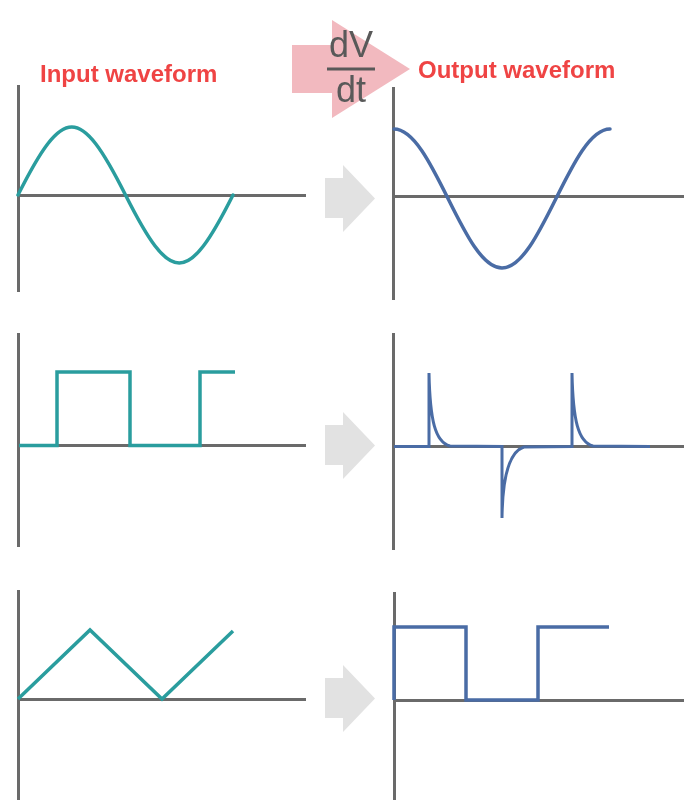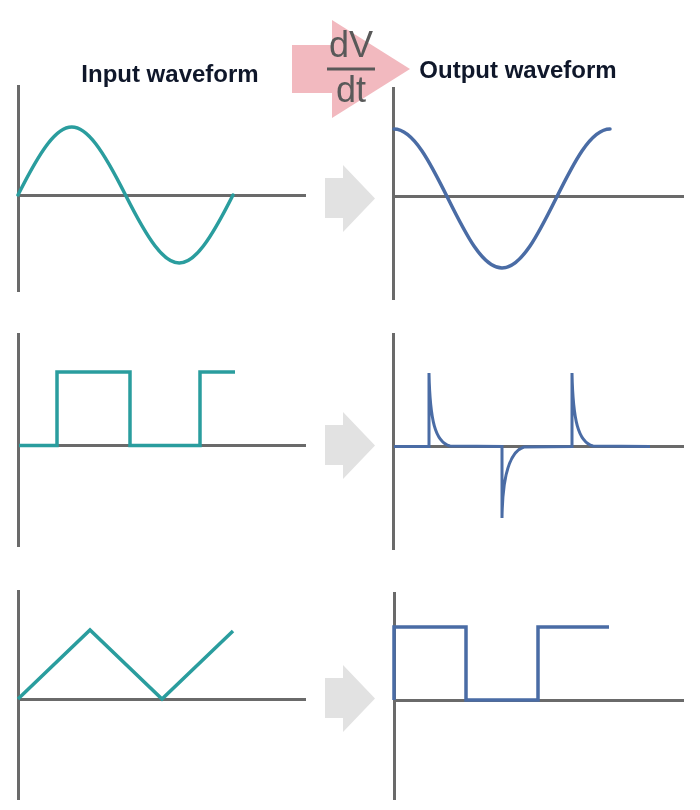--- a/index.html
+++ b/index.html
@@ -1,25 +1,25 @@
 <!DOCTYPE html>
 <html><head>
 <meta charset="utf-8">
 <style>
   html,body{margin:0;padding:0;}
   body{
     width:700px;height:810px;background:#ffffff;position:relative;
     font-family:"Liberation Sans", sans-serif;overflow:hidden;
   }
   .title{
-    position:absolute;font-weight:bold;font-size:24px;color:#0f172a;
-    text-align:center;white-space:nowrap;
+    position:absolute;font-weight:bold;font-size:24px;color:#ef4444;
+    text-align:left;white-space:nowrap;
   }
   #input-title{left:40px;top:60px;width:260px;}
-  #output-title{left:402px;top:56px;width:232px;}
+  #output-title{left:418px;top:56px;width:232px;}
   .abs{position:absolute;}
   svg{display:block;overflow:visible;}
   .op-text{font-family:"Liberation Sans", sans-serif;font-size:36px;}
 </style>
 </head>
 <body>
 
 <div class="title" id="input-title">Input waveform</div>
 
 <div class="title" id="output-title">Output waveform</div>

